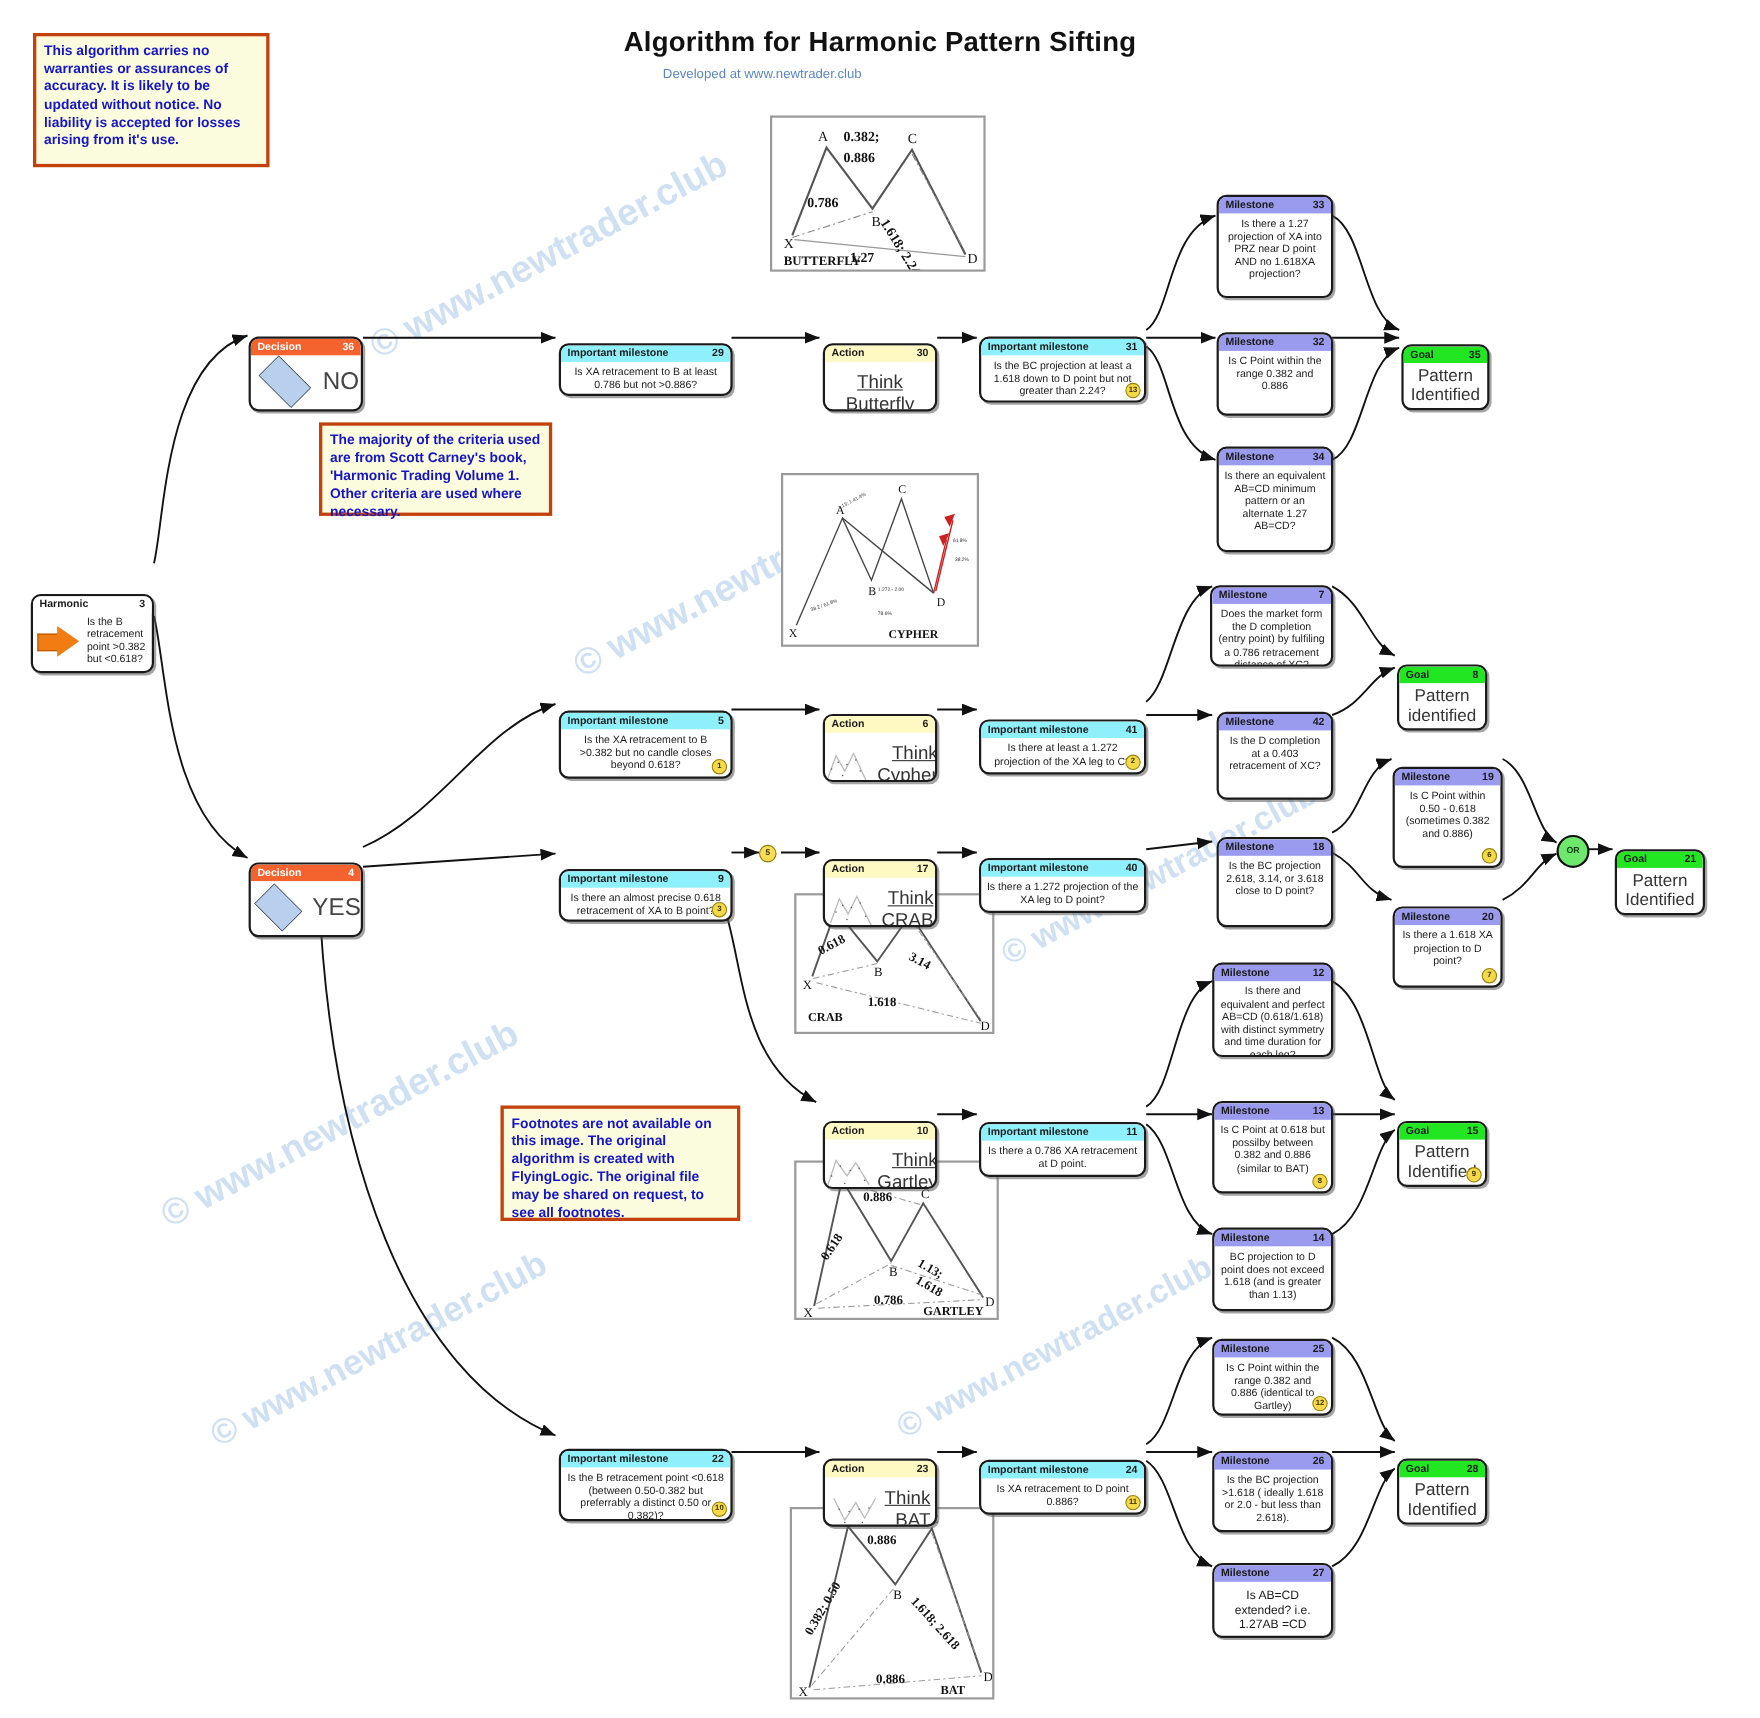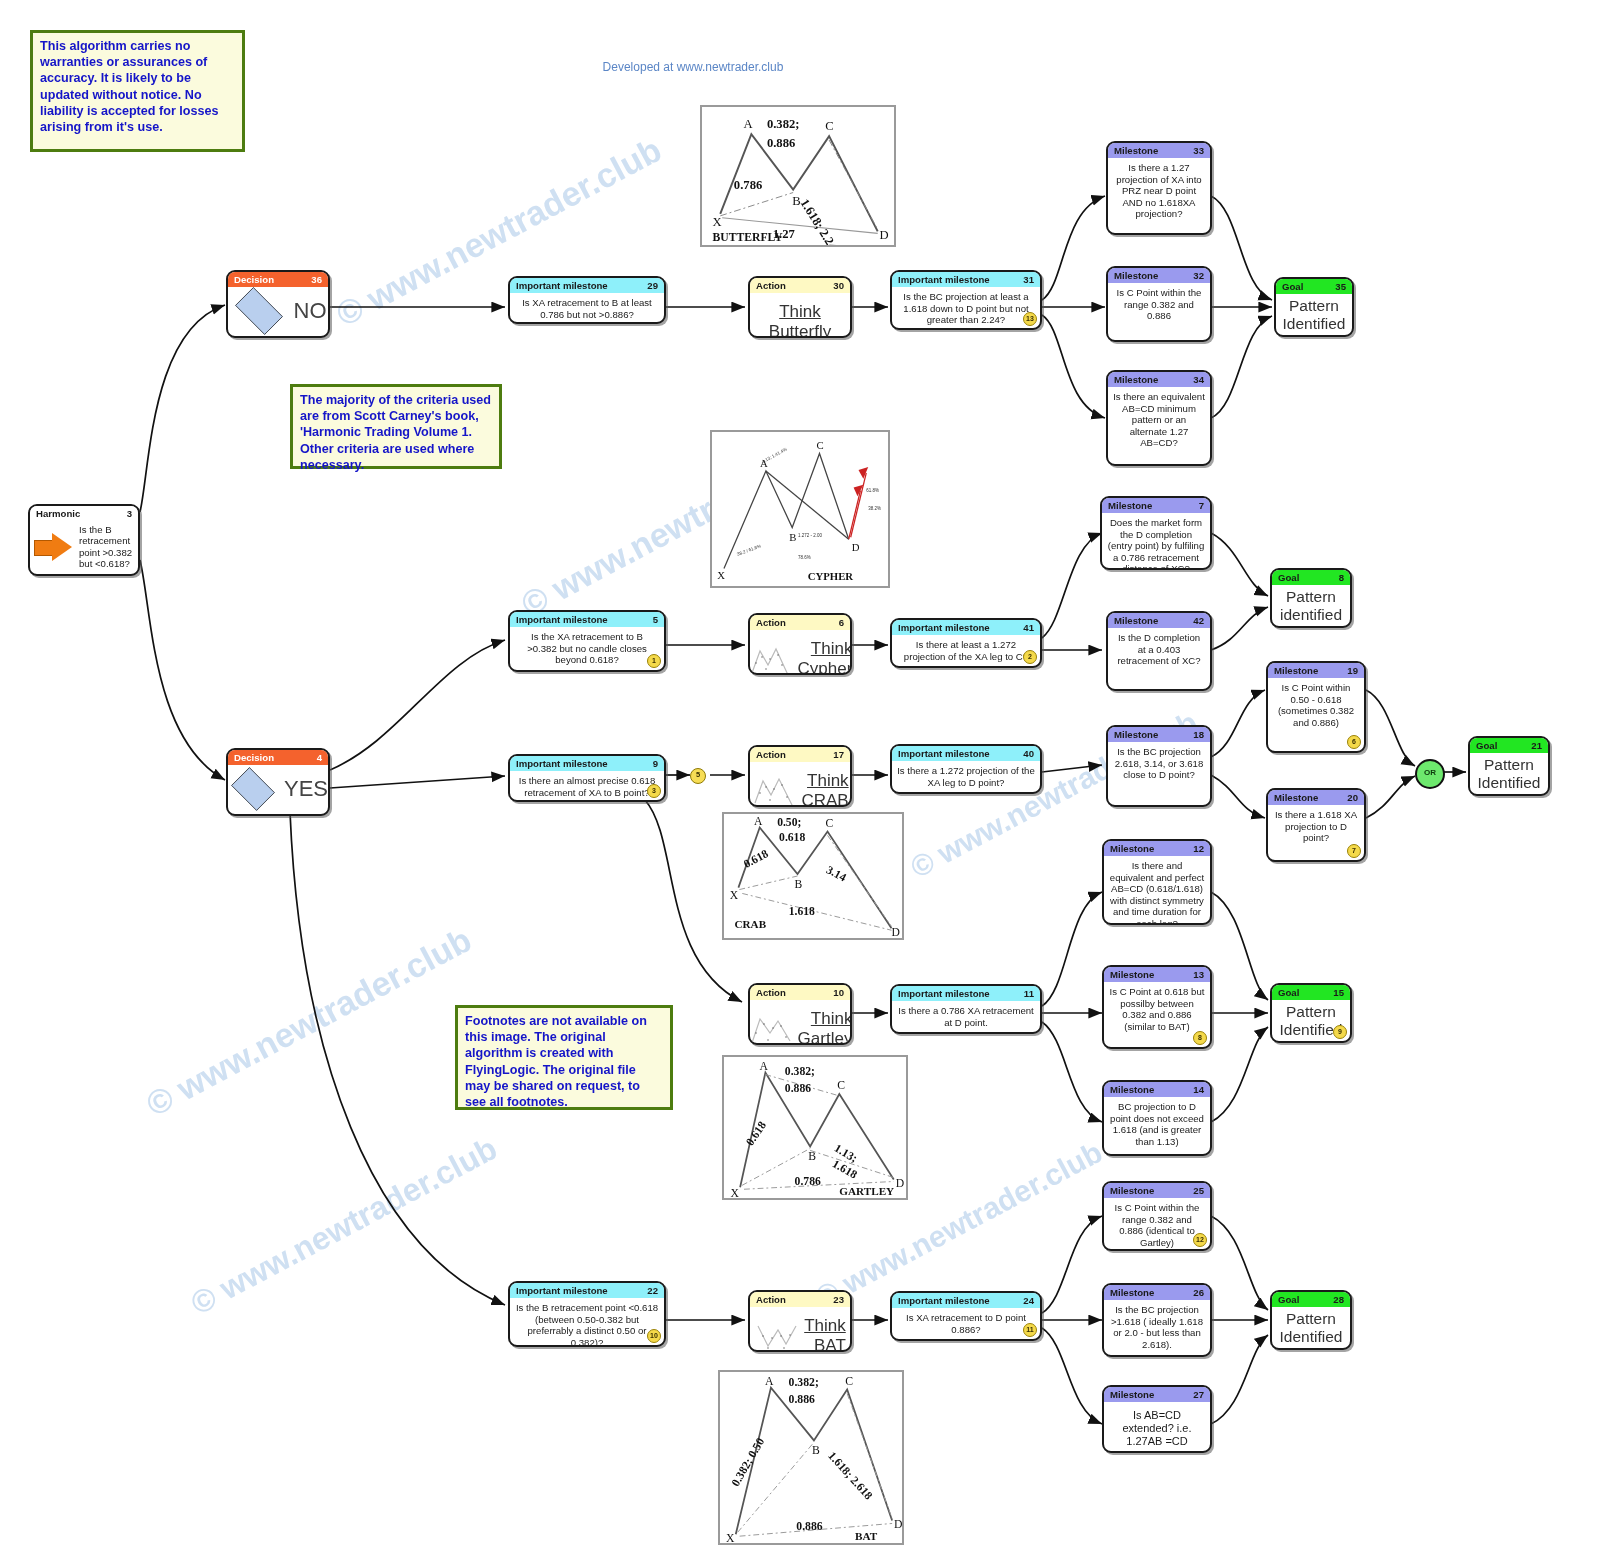--- a/index.html
+++ b/index.html
@@ -7,28 +7,28 @@
   #canvas{position:absolute;left:0;top:0;width:1600px;height:1562px;}
   #edges{position:absolute;left:0;top:0;width:1600px;height:1562px;pointer-events:none;}
 
   
   .title{position:absolute;left:0;top:24px;width:1600px;text-align:center;
          font-size:25px;font-weight:bold;color:#111;letter-spacing:.2px;}
   .subtitle{position:absolute;left:0;top:60px;width:1386px;text-align:center;
             font-size:12px;color:#5b86c6;}
 
   
-  .note{position:absolute;background:#fbfbdd;border:3px solid #4d7c0f;
+  .note{position:absolute;background:#fbfbdd;border:3px solid #c2410c;
         color:#1515c8;font-weight:bold;font-size:12.6px;line-height:16.2px;
         padding:5px 7px;box-sizing:border-box;}
 
   
   .node{position:absolute;box-sizing:border-box;border:2px solid #1a1a1a;
         border-radius:9px;background:#fff;overflow:hidden;
-        box-shadow:2px 2px 0 rgba(90,90,90,.55);}
+        box-shadow:2px 2px 0 rgba(90,90,90,.55);margin-top:36px;}
   .node .hdr{height:15px;line-height:15px;font-size:9.6px;font-weight:bold;
              color:#1a1a1a;padding:0 6px;display:flex;justify-content:space-between;
              align-items:center;}
   .node .bdy{padding:4px 5px;font-size:9.6px;line-height:11.6px;color:#1a1a1a;
              text-align:center;}
   .node .num{font-weight:bold;}
 
   .n-milestone .hdr{background:#9a9aee;}
   .n-impmile  .hdr{background:#8ef0fa;}
   .n-action   .hdr{background:#fef9c3;}
@@ -169,20 +169,21 @@
       <path d="M1042,1313 C1068,1297 1068,1228 1102,1216"></path>
       <path d="M1042,1320 L1102,1320"></path>
       <path d="M1042,1328 C1068,1345 1068,1410 1102,1424"></path>
 
       <path d="M1211,1216 C1245,1233 1248,1295 1268,1310"></path>
       <path d="M1211,1320 L1268,1320"></path>
       <path d="M1211,1424 C1245,1408 1248,1350 1268,1335"></path>
     </g>
   </svg>
 
+  <div class="title">Algorithm for Harmonic Pattern Sifting</div>
   <div class="subtitle">Developed at www.newtrader.club</div>
 
   <div class="note" style="left:30px;top:30px;width:215px;height:122px;">This algorithm carries no warranties or assurances of accuracy. It is likely to be updated without notice. No liability is accepted for losses arising from it's use.</div>
   <div class="note" style="left:290px;top:384px;width:212px;height:85px;">The majority of the criteria used are from Scott Carney's book, 'Harmonic Trading Volume 1.  Other criteria are used where necessary.</div>
   <div class="note" style="left:455px;top:1005px;width:218px;height:105px;">Footnotes are not available on this image. The original algorithm is created with FlyingLogic. The original file may be shared on request, to see all footnotes.</div>
 
   <div class="pattern" style="left:700px;top:105px;width:196px;height:142px;">
     <svg viewBox="0 0 196 142">
       <g stroke="#555" stroke-width="2" fill="none">
         <path d="M18,110 L50,28 L93,85 L130,30 L180,128"></path>

